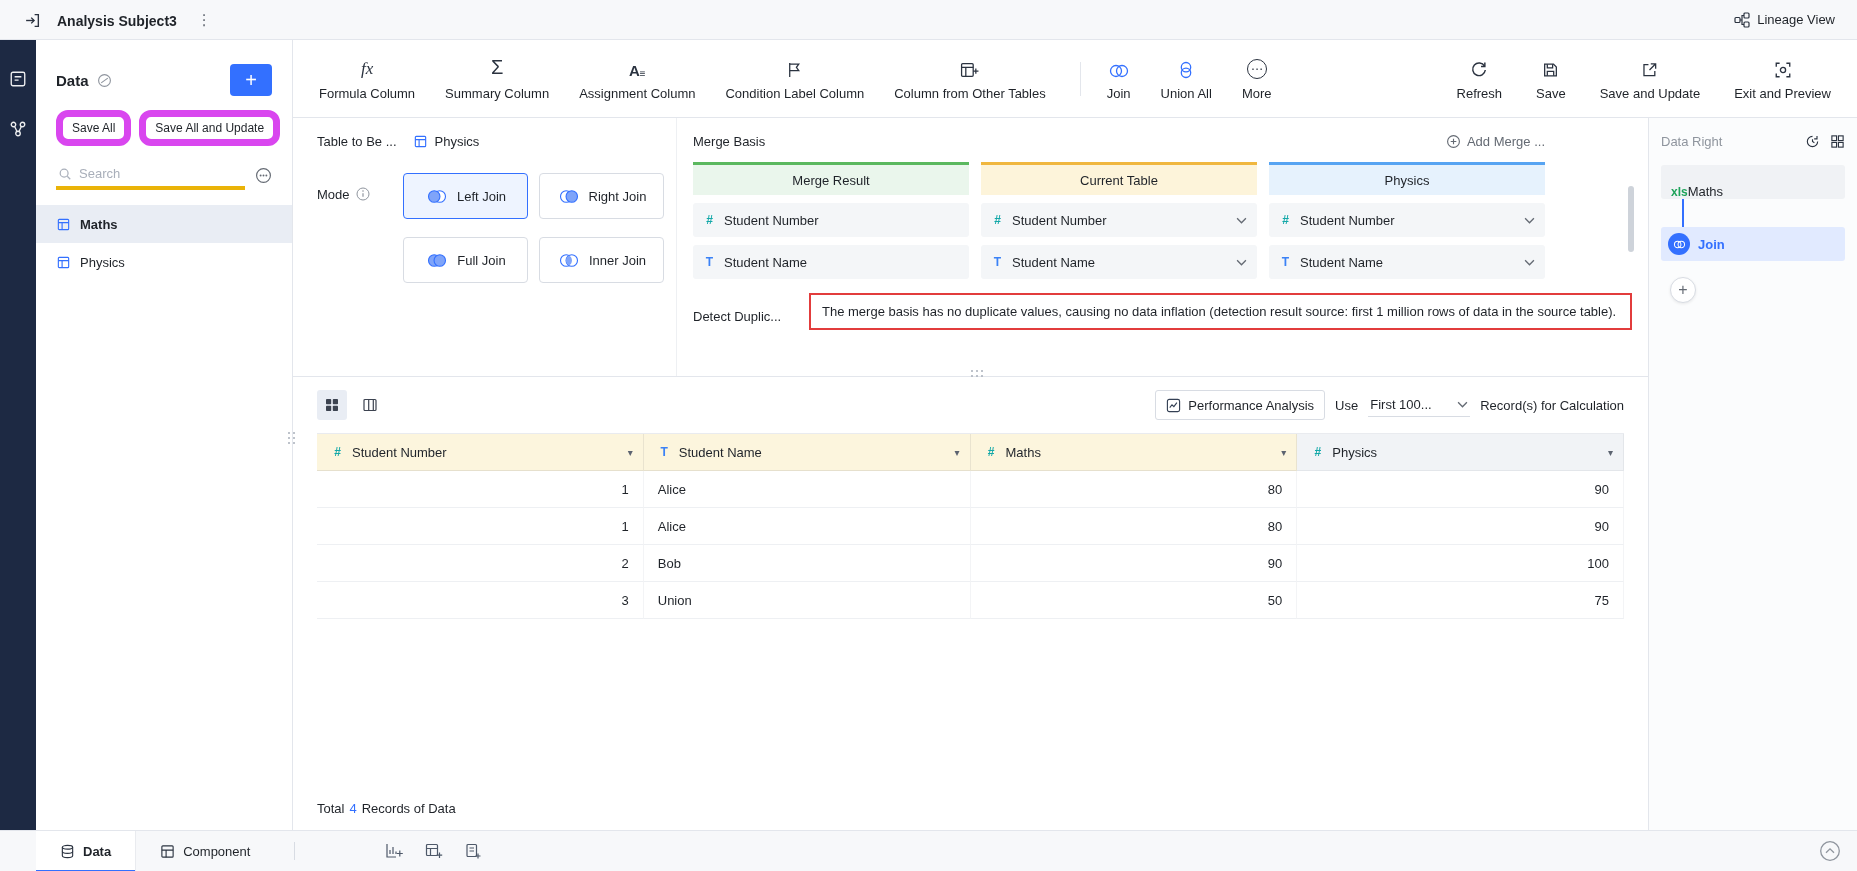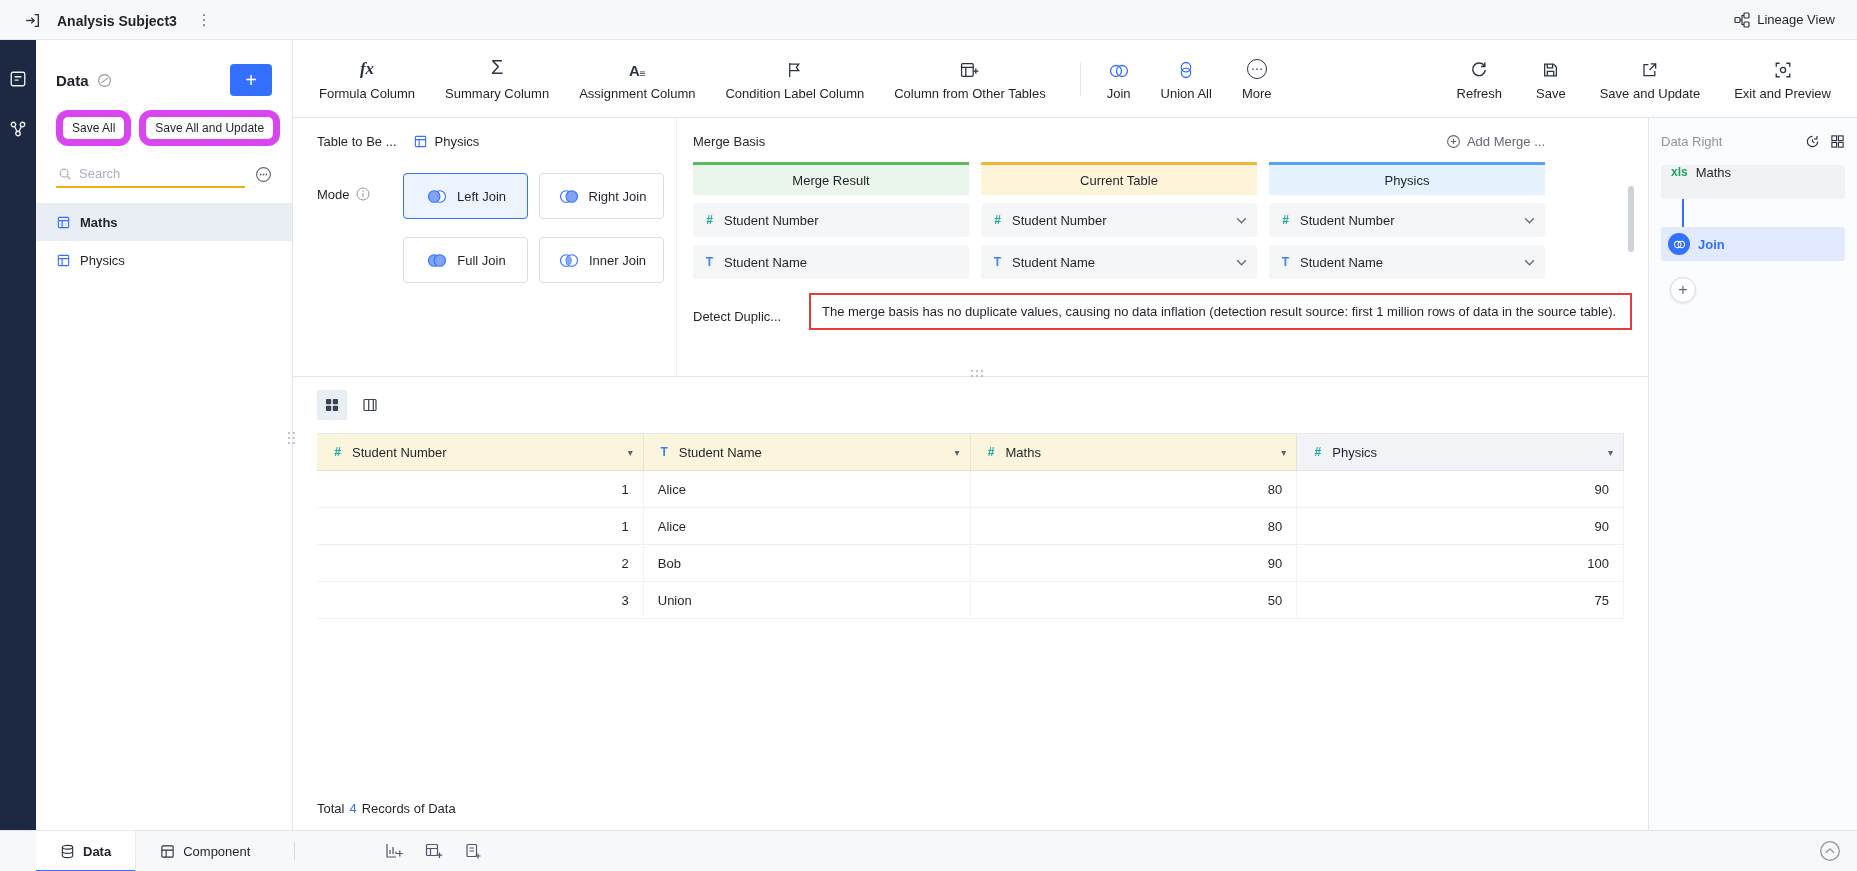--- a/index.html
+++ b/index.html
@@ -23,34 +23,34 @@
 
 
 .left-panel{width:257px;flex:0 0 257px;border-right:1px solid #e3e6ec;background:#fff;display:flex;flex-direction:column;padding-top:24px}
 .lp-head{display:flex;align-items:center;padding:0 20px}
 .lp-title{font-size:15px;font-weight:700}
 .lp-collapse{margin-left:8px;color:#8f959e}
 .lp-add{margin-left:auto;width:42px;height:32px;background:#3370ff;color:#fff;border-radius:4px;display:flex;align-items:center;justify-content:center;font-size:20px;cursor:pointer;line-height:1}
 .lp-ops{display:flex;gap:8px;padding:14px 20px 0}
 .lp-btn{border:7px solid #d946ef;background:#fff;border-radius:12px;font-size:12px;color:#1f2329;padding:4px 9px;cursor:pointer;white-space:nowrap}
 .lp-search{display:flex;align-items:center;margin:15px 20px 0;gap:10px}
-.search-box{flex:1;display:flex;align-items:center;gap:7px;border-bottom:2px solid #eab308;padding:5px 2px}
+.search-box{flex:1;display:flex;align-items:center;gap:7px;border-bottom:4px solid #eab308;padding:5px 2px}
 .search-box input{border:none;outline:none;font-size:13px;width:100%;background:transparent;color:#1f2329}
 .search-box input::placeholder{color:#a9afba}
 .lp-list{margin-top:15px}
 .lp-item{height:38px;display:flex;align-items:center;gap:9px;padding:0 20px;cursor:pointer;color:#1f2329}
 .lp-item.selected{background:#e9edf4;font-weight:700}
 
 
 .main{flex:1;min-width:0;display:flex;flex-direction:column}
 .main-toolbar{height:78px;flex:0 0 78px;border-bottom:1px solid #e3e6ec;display:flex;align-items:center;padding:0 26px;background:#fff}
 .tool{display:flex;flex-direction:column;align-items:center;gap:7px;cursor:pointer;margin-right:30px}
 .tool .t-ic{height:22px;display:flex;align-items:flex-end;justify-content:center;color:#2b3340}
 .tool .t-lb{font-size:13px;white-space:nowrap}
-.t-fx{font-style:italic;font-weight:700;font-size:17px;font-family:"Liberation Serif",serif}
+.t-fx{font-style:italic;font-weight:400;font-size:17px;font-family:"Liberation Serif",serif}
 .t-sigma{font-size:20px}
 .t-assign{font-size:15px;font-weight:700}
 .t-assign small{font-size:10px;vertical-align:4px;font-weight:400}
 .blue-ic{color:#3370ff !important}
 .vdiv{width:1px;height:34px;background:#e3e6ec;margin:0 26px 0 4px}
 .tool-right{margin-left:auto;display:flex}
 .tool-right .tool{margin-right:0;margin-left:34px}
 .more-circle{width:20px;height:20px;border:1.5px solid #2b3340;border-radius:50%;display:flex;align-items:center;justify-content:center;font-size:12px;line-height:1}
 
 
@@ -106,21 +106,21 @@
 .pt-tr{display:flex}
 .pt-td{width:330px;height:37px;display:flex;align-items:center;padding:0 14px;border-bottom:1px solid #eef0f3;border-right:1px solid #f3f4f6}
 .pt-td.num{justify-content:flex-end}
 .total-line{margin-top:auto;padding:10px 0 14px}
 .total-line .cnt{color:#3370ff;margin:0 5px}
 
 
 .right-panel{width:209px;flex:0 0 209px;border-left:1px solid #e3e6ec;background:#fbfcfd;padding:16px 12px 0;position:relative}
 .rp-head{display:flex;align-items:center;color:#8f959e}
 .rp-icons{margin-left:auto;display:flex;gap:10px;color:#646a73}
-.src-node{margin-top:16px;height:34px;background:#f0f2f5;border-radius:3px;display:flex;align-items:flex-start;gap:8px;padding:0 10px;cursor:pointer}
+.src-node{margin-top:16px;height:34px;background:#f0f2f5;border-radius:3px;display:flex;align-items:flex-end;padding:0 10px;cursor:pointer}
 .xls-badge{color:#1ea35a;font-weight:700;font-size:12px}
 .connector{height:28px;width:0;border-left:2px solid #3370ff;margin-left:21px}
 .join-node{height:34px;background:#e1eaff;border-radius:3px;display:flex;align-items:center;gap:8px;padding:0 7px;cursor:pointer}
 .join-badge{width:22px;height:22px;border-radius:50%;background:#3370ff;display:flex;align-items:center;justify-content:center;flex:0 0 22px}
 .jn-label{color:#3370ff;font-weight:700}
 .add-node{margin-top:16px;margin-left:9px;width:26px;height:26px;border-radius:50%;border:1px solid #d8dce3;background:#fff;color:#646a73;display:flex;align-items:center;justify-content:center;font-size:16px;cursor:pointer;box-shadow:0 1px 3px rgba(0,0,0,.08);line-height:1}
 
 
 .bottombar{height:41px;flex:0 0 41px;background:#f7f8fa;border-top:1px solid #e3e6ec;display:flex;align-items:center;padding-right:16px;padding-left:36px}
 .bb-tab{height:41px;display:flex;align-items:center;gap:8px;padding:0 24px;cursor:pointer;position:relative;color:#1f2329}
@@ -476,20 +476,37 @@
                     <rect x="2" y="8.8" width="5.2" height="5.2" rx=".8"></rect>
                     <rect x="8.8" y="8.8" width="5.2" height="5.2" rx=".8"></rect>
                   </svg>
               </span>
               <span class="view-btn">
                 <svg width="16" height="16" viewBox="0 0 16 16" fill="none" stroke="currentColor" stroke-width="1.2">
                     <rect x="2" y="2.5" width="12" height="11" rx="1"></rect>
                     <path d="M6.7 2.5v11M11.3 2.5v11"></path>
                   </svg>
               </span>
+              <div class="pv-right">
+                <span class="perf-btn">
+                  <svg width="15" height="15" viewBox="0 0 16 16" fill="none" stroke="#344054" stroke-width="1.2">
+                      <rect x="1.5" y="1.5" width="13" height="13" rx="2"></rect>
+                      <path d="M4 10.2 6.4 7.2l2 2 3.2-4.2"></path>
+                    </svg>
+                  <span>Performance Analysis</span>
+                </span>
+                <span>Use</span>
+                <span class="rec-select">
+                  <span>First 100...</span>
+                  <svg width="11" height="7" viewBox="0 0 10 6">
+                      <path d="M1 1l4 4 4-4" fill="none" stroke="#646a73" stroke-width="1.2"></path>
+                    </svg>
+                </span>
+                <span>Record(s) for Calculation</span>
+              </div>
             </div>
 
             <div class="pt">
               <div class="pt-head">
                   <div class="pt-th">
                     <span class="ficon num">#</span>
                     <span class="thl">Student Number</span>
                     <span class="dd">▾</span>
                   </div>
                   <div class="pt-th">

